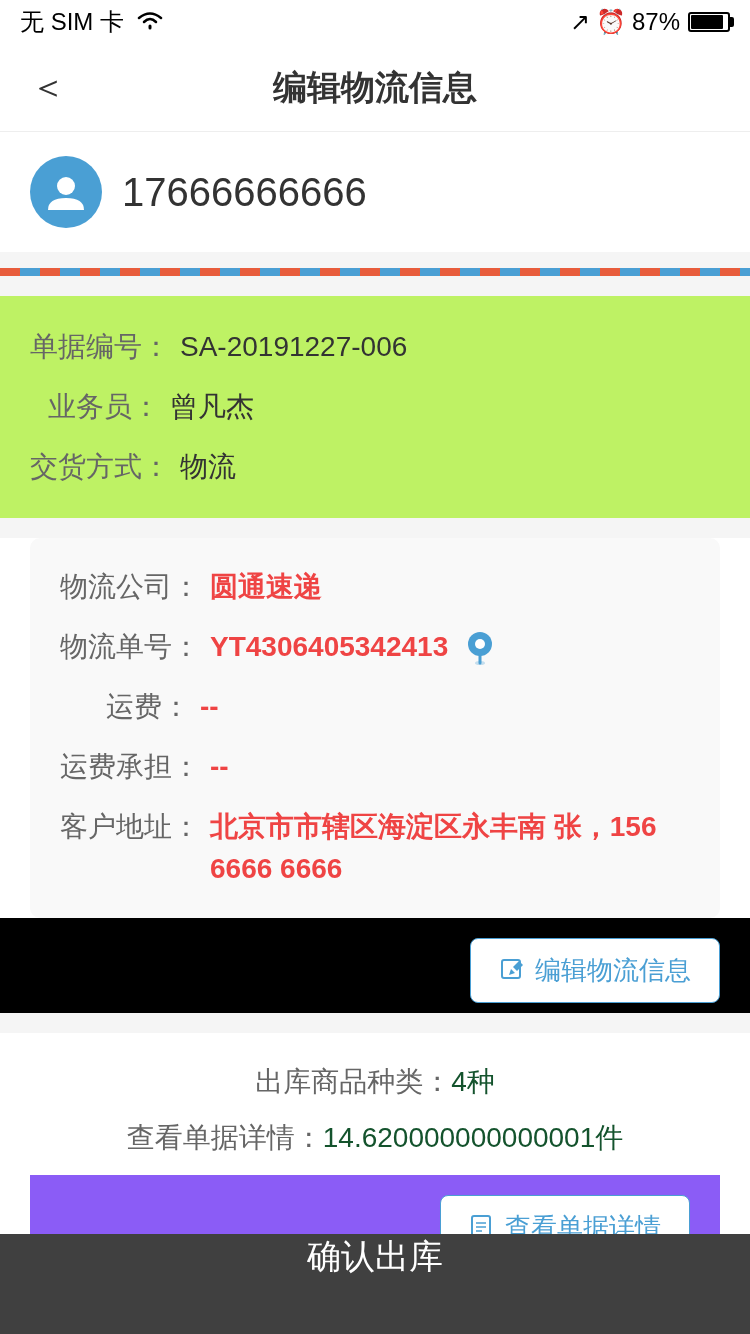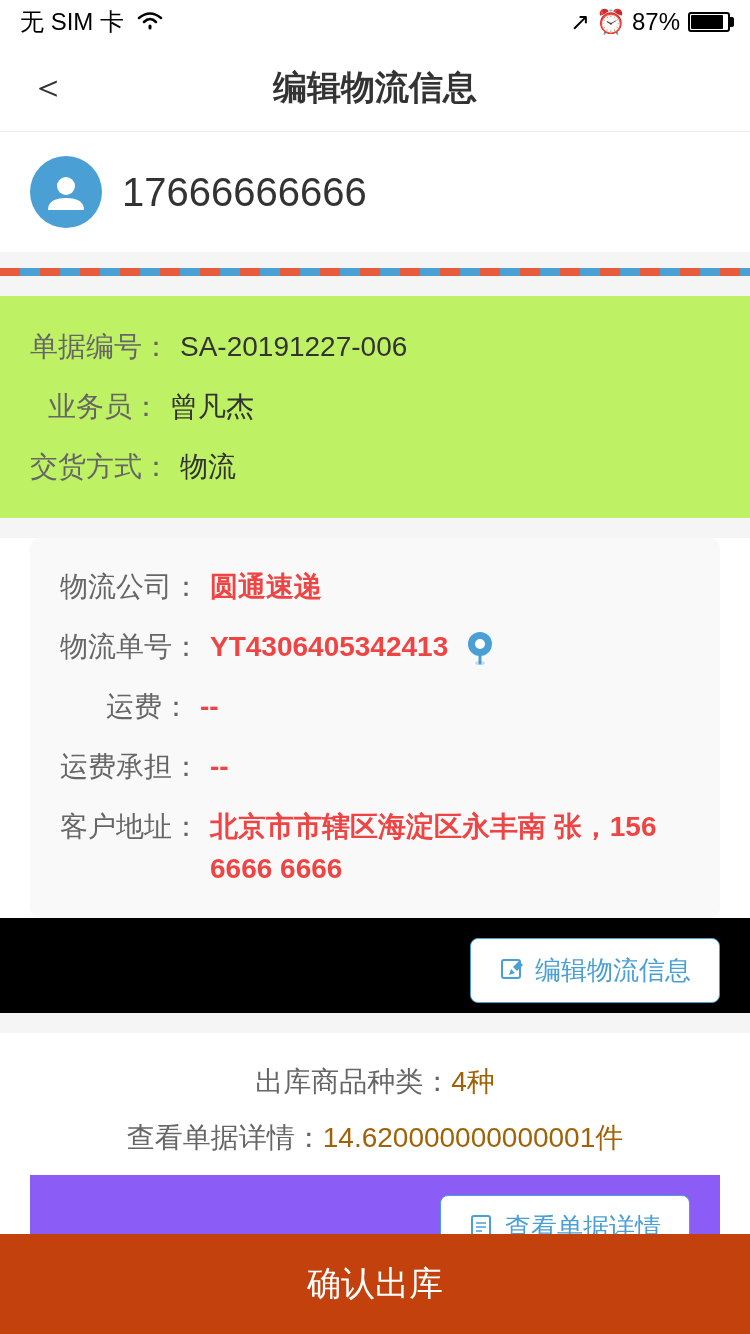--- a/index.html
+++ b/index.html
@@ -208,21 +208,21 @@
       margin-bottom: 18px;
       font-size: 28px;
       justify-content: center;
     }
     .goods-row:last-child { margin-bottom: 0; }
     .goods-label {
       color: #666;
       min-width: 180px;
     }
     .goods-value {
-      color: #a16207;
+      color: #14532d;
     }
 
     
     .view-detail-btn {
       display: flex;
       align-items: flex-start;
       justify-content: flex-end;
       padding: 20px 30px 10px;
       background: #8b5cf6;
     }
@@ -233,23 +233,23 @@
       height: 220px;
     }
 
     
     .confirm-bar {
       position: fixed;
       bottom: 0;
       left: 0;
       width: 750px;
       height: 100px;
-      background: #c2410c;
-      display: flex;
-      align-items: center;
+      background: #404040;
+      display: flex;
+      align-items: flex-start;
       justify-content: center;
       cursor: pointer;
     }
     .confirm-text {
       color: #fff;
       font-size: 34px;
       font-weight: 500;
     }
 
     

